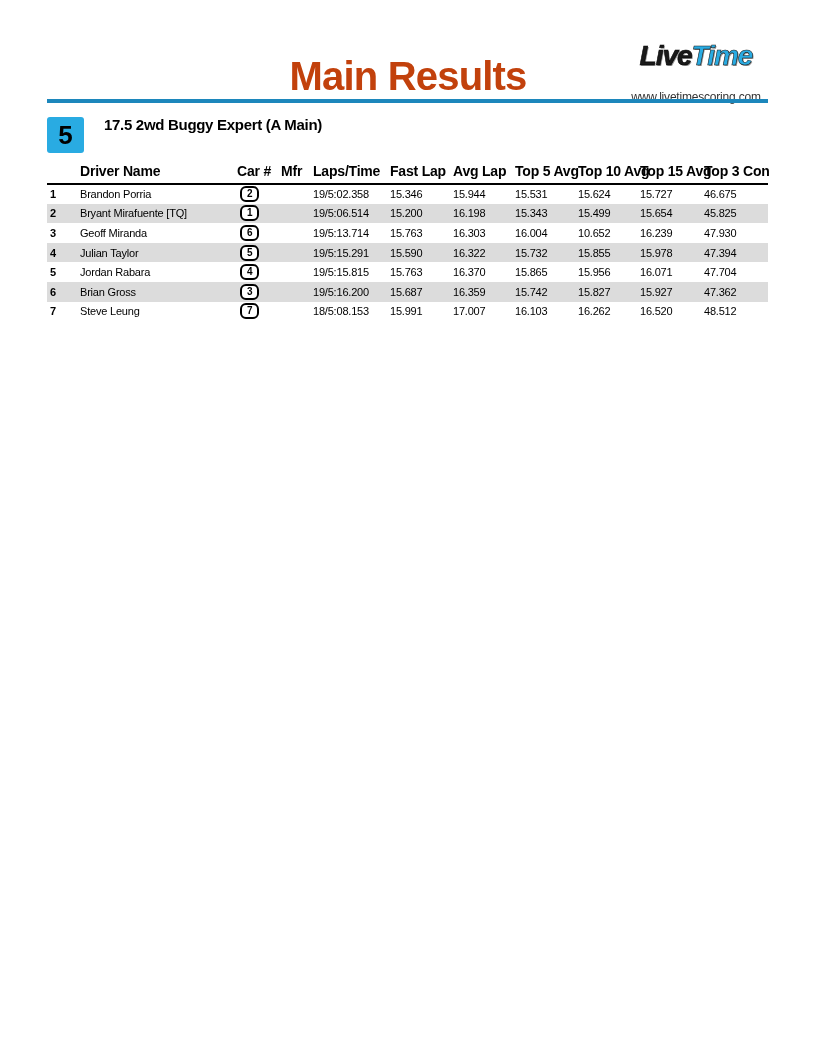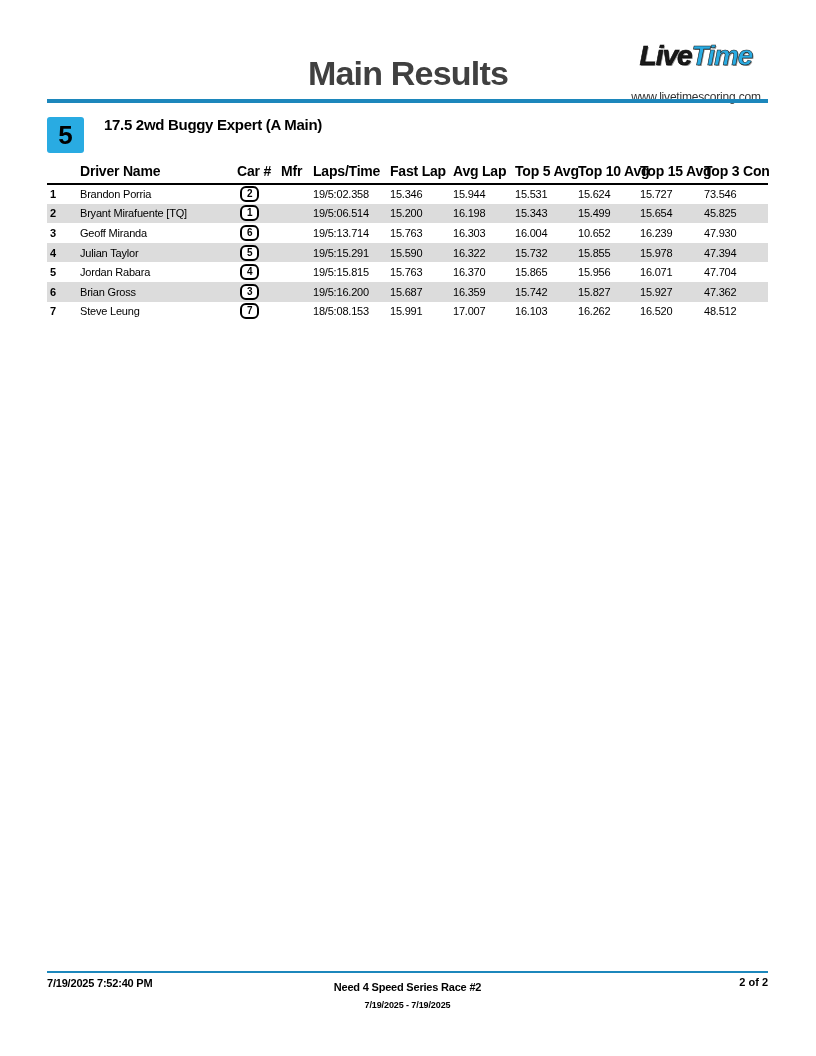--- a/index.html
+++ b/index.html
@@ -13,24 +13,24 @@
     color: #000;
     overflow: hidden;
     margin: 0 auto;
   }
 
   
   .doc-title {
     position: absolute;
     top: 54px; left: 0; right: 0;
     text-align: center;
-    font-size: 34px;
+    font-size: 40px;
     font-weight: bold;
     letter-spacing: -0.8px;
-    color: #404040;
+    color: #c2410c;
   }
   .logo {
     position: absolute;
     top: 42px; right: 40px;
     width: 160px;
     text-align: center;
   }
   .logo-text {
     font-style: italic;
     font-weight: bold;
@@ -211,21 +211,21 @@
       <td class="cell-pos">1</td>
       <td>Brandon Porria</td>
       <td class="cell-car"><span class="car-badge">2</span></td>
       <td></td>
       <td>19/5:02.358</td>
       <td>15.346</td>
       <td>15.944</td>
       <td>15.531</td>
       <td>15.624</td>
       <td>15.727</td>
-      <td>73.546</td>
+      <td>46.675</td>
     </tr>
           <tr>
       <td class="cell-pos">2</td>
       <td>Bryant Mirafuente [TQ]</td>
       <td class="cell-car"><span class="car-badge">1</span></td>
       <td></td>
       <td>19/5:06.514</td>
       <td>15.200</td>
       <td>16.198</td>
       <td>15.343</td>
@@ -295,22 +295,14 @@
       <td>17.007</td>
       <td>16.103</td>
       <td>16.262</td>
       <td>16.520</td>
       <td>48.512</td>
     </tr>
         </tbody>
     </table>
   </div>
 
-  <div class="footer">
-    <div class="footer-left">7/19/2025 7:52:40 PM</div>
-    <div class="footer-center">
-      <div class="footer-event">Need 4 Speed Series Race #2</div>
-      <div class="footer-dates">7/19/2025 - 7/19/2025</div>
-    </div>
-    <div class="footer-right">2 of 2</div>
-  </div>
 
 </div>
 
 </body></html>

